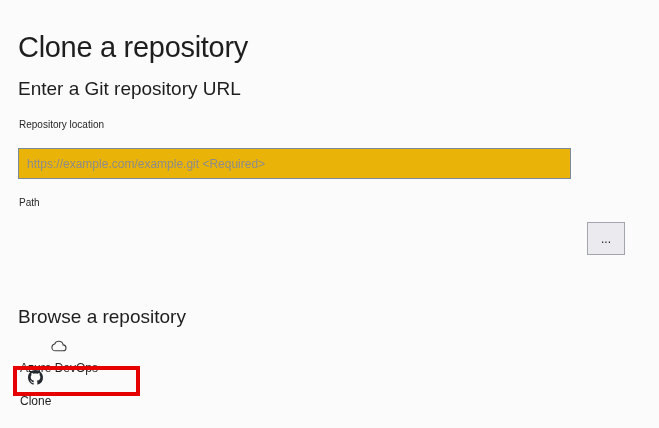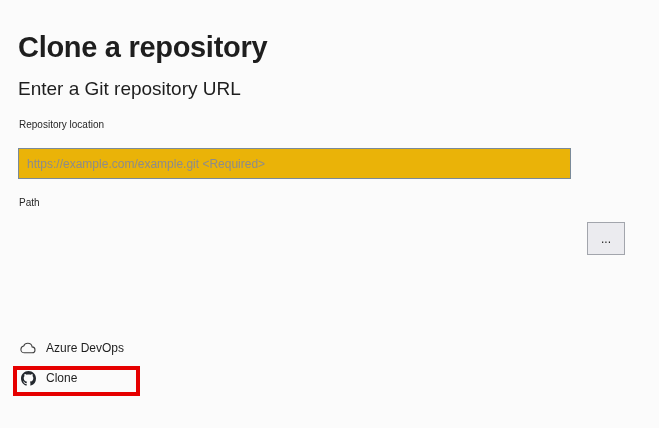--- a/index.html
+++ b/index.html
@@ -12,21 +12,21 @@
     width: 659px;
     height: 428px;
     background: #fbfbfb;
     overflow: hidden;
   }
   .page-title {
     position: absolute;
     left: 18px;
     top: 14px;
     font-size: 29px;
-    font-weight: 700;
+    font-weight: 400;
     letter-spacing: -0.3px;
     color: #1e1e1e;
     line-height: 1;
     white-space: nowrap;
   }
   .section-heading {
     position: absolute;
     left: 18px;
     font-size: 19px;
     font-weight: 400;
@@ -81,20 +81,21 @@
     cursor: pointer;
   }
   .repo-item {
     position: absolute;
     left: 20px;
     height: 16px;
     display: flex;
     align-items: center;
     gap: 10px;
     cursor: pointer;
+    flex-direction: column;
   }
   .repo-item-azure  { top: 340px; }
   .repo-item-github { top: 370px; }
   .repo-item .icon {
     width: 16px;
     height: 16px;
     display: flex;
     align-items: center;
     justify-content: center;
   }
@@ -124,20 +125,21 @@
 
   <div class="section-heading heading-url">Enter a Git repository URL</div>
 
   <div class="field-label label-location">Repository location</div>
   <input type="text" class="text-input input-url" placeholder="https://example.com/example.git &lt;Required&gt;" style="">
 
   <div class="field-label label-path">Path</div>
 
   <button class="browse-btn">...</button>
 
+  <div class="section-heading heading-browse">Browse a repository</div>
 
   <div class="repo-item repo-item-azure">
     <span class="icon">
       <svg width="16" height="12" viewBox="0 0 16 11">
         <path d="M12.2 10.3H4.4C2.5 10.3 0.9 8.8 0.9 6.9c0-1.7 1.2-3.1 2.8-3.4C4.3 1.8 5.9 0.7 7.8 0.7c2.2 0 4 1.6 4.3 3.7 1.6 0.1 2.9 1.4 2.9 3 0 1.6-1.3 2.9-2.8 2.9z" fill="none" stroke="#414141" stroke-width="1.1"></path>
       </svg>
     </span>
     <span class="repo-label">Azure DevOps</span>
   </div>
 

